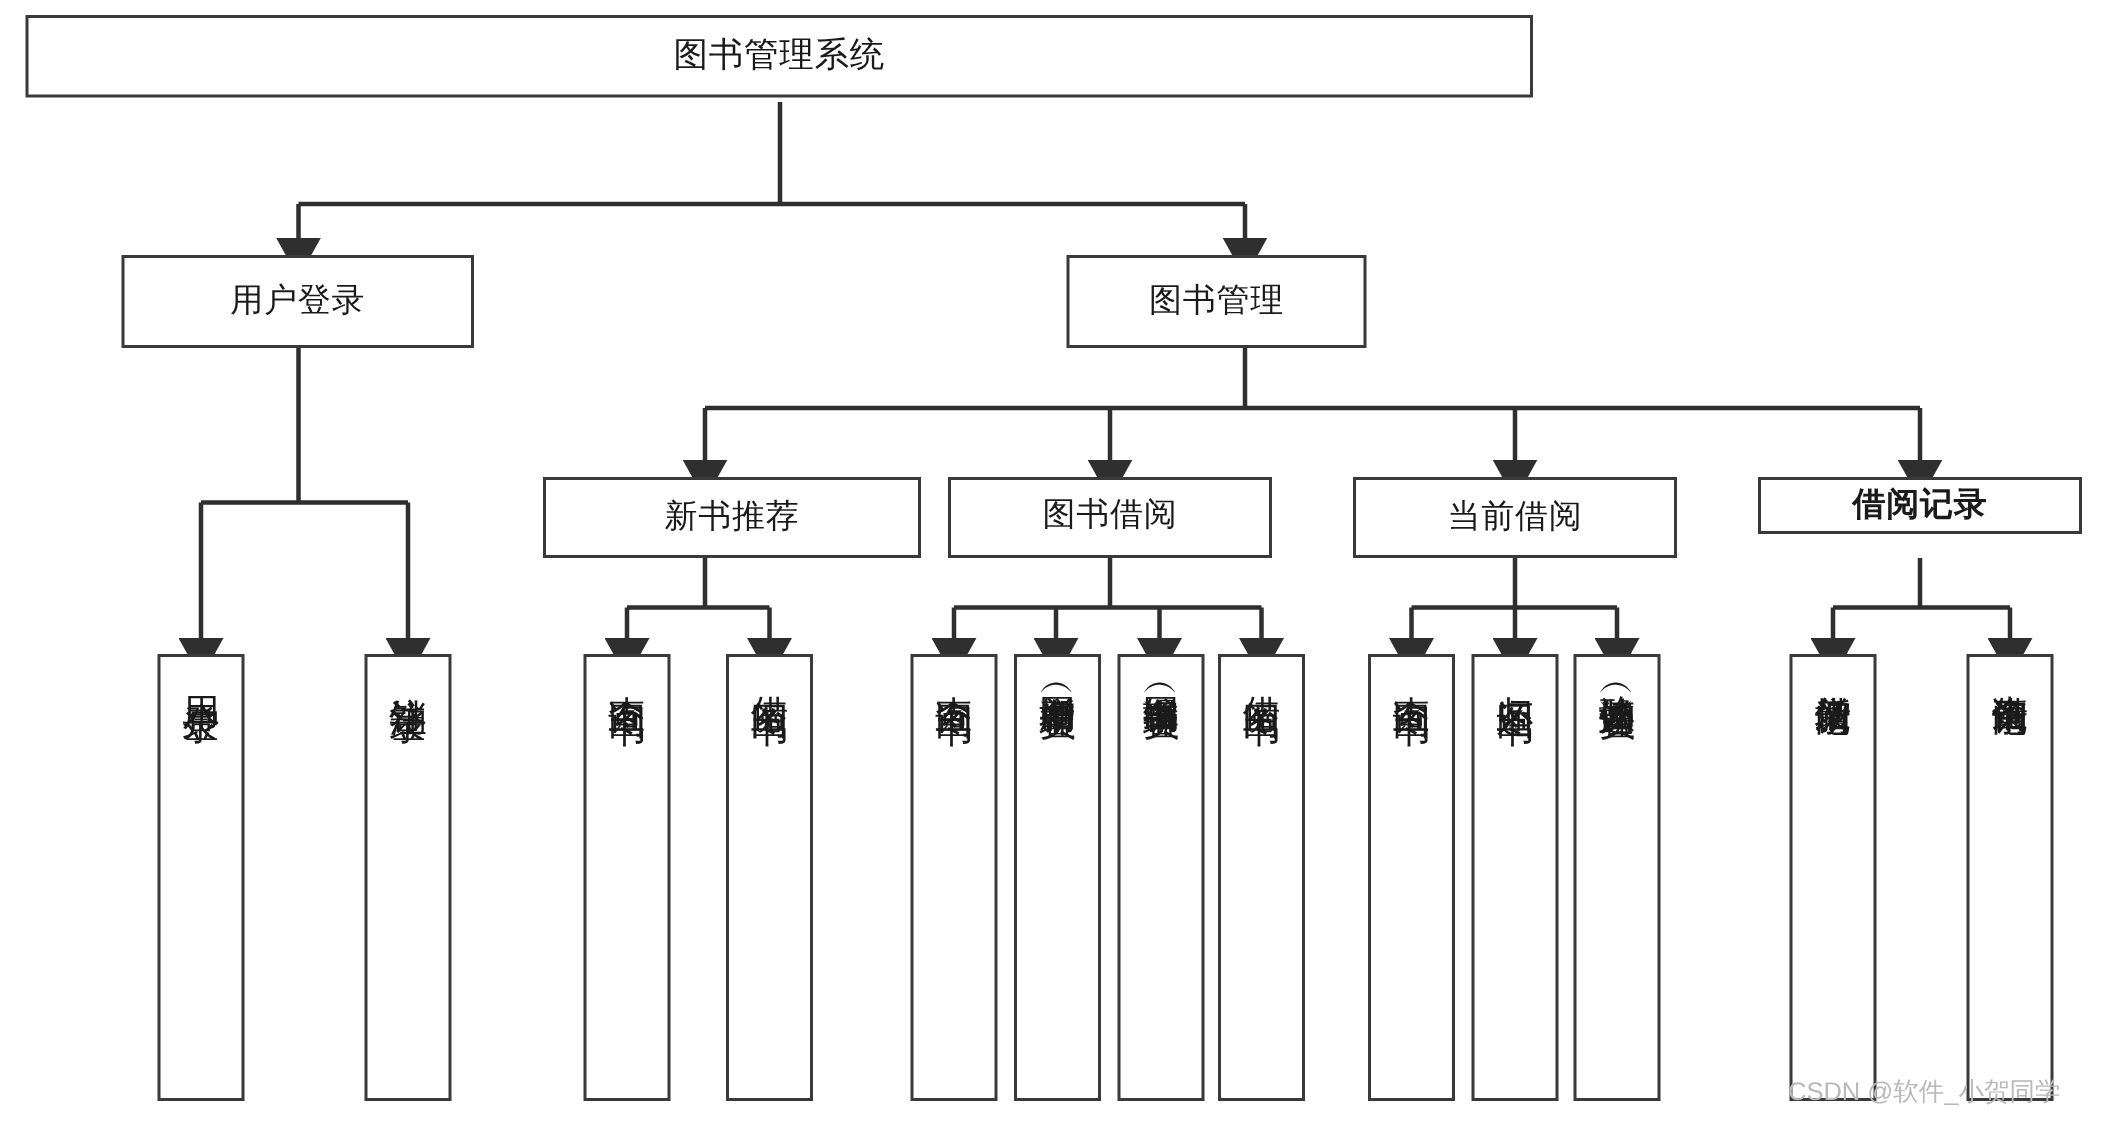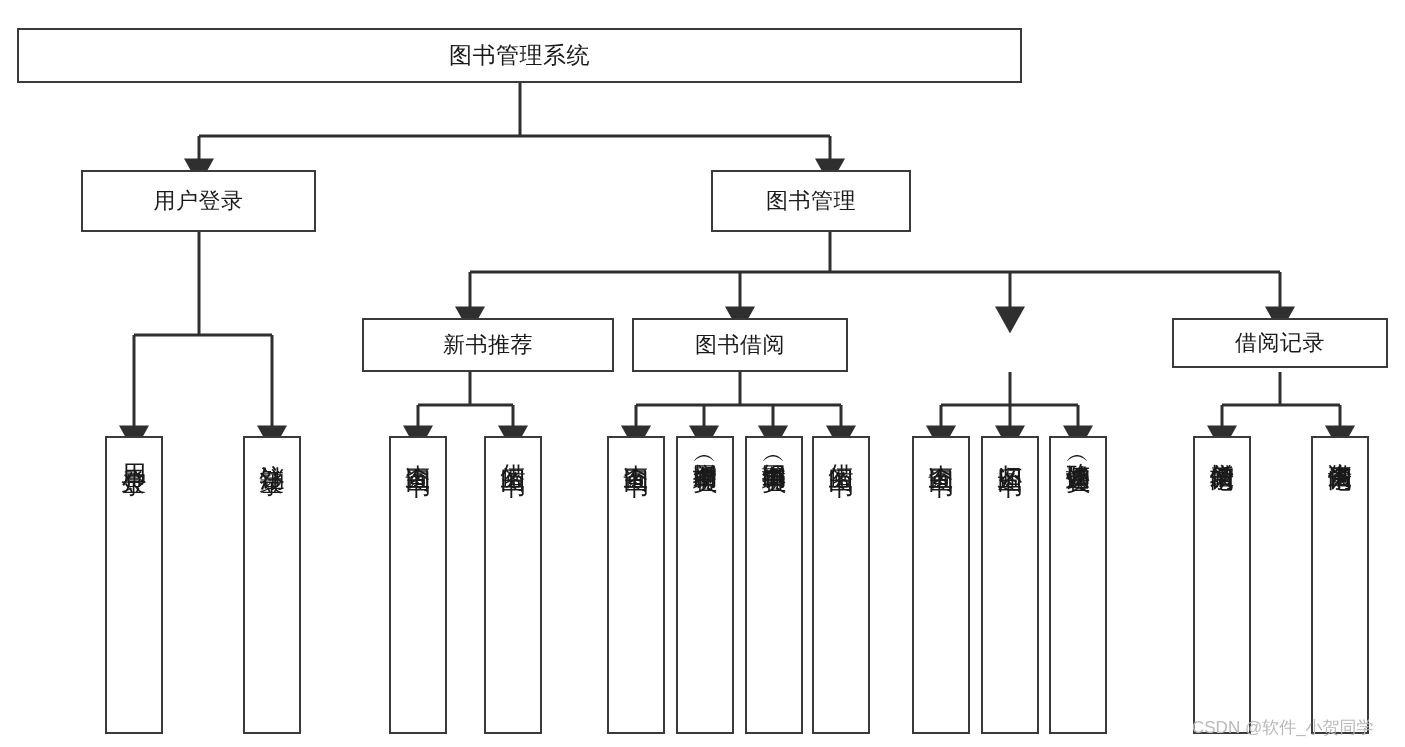--- a/index.html
+++ b/index.html
@@ -126,38 +126,41 @@
       <path d="M 1010 405 L 1010 429" marker-end="url(#arrowhead)"></path>
       <path d="M 1078 405 L 1078 429" marker-end="url(#arrowhead)"></path>
 
       <path d="M 1280 372 L 1280 405"></path>
       <path d="M 1222 405 L 1340 405"></path>
       <path d="M 1222 405 L 1222 429" marker-end="url(#arrowhead)"></path>
       <path d="M 1340 405 L 1340 429" marker-end="url(#arrowhead)"></path>
     </g>
   </svg>
 
-  <div class="node root horizontal" style="left:17px; top:28px; width:1005px; height:55px;">
+  <div class="node root horizontal" style="left:17px; top:10px; width:1005px; height:55px;">
     <span class="node-label">图书管理系统</span>
   </div>
 
   <div class="node horizontal" style="left:81px; top:170px; width:235px; height:62px;">
     <span class="node-label">用户登录</span>
   </div>
   <div class="node horizontal" style="left:711px; top:170px; width:200px; height:62px;">
     <span class="node-label">图书管理</span>
   </div>
 
   <div class="node horizontal" style="left:362px; top:318px; width:252px; height:54px;">
     <span class="node-label">新书推荐</span>
   </div>
-  <div class="node horizontal" style="left:632px; top:318px; width:216px; height:54px;">
+  <div class="node horizontal" style="left:632px; top:318px; width:216px; height:54px;font-family:Liberation Mono, monospace;">
     <span class="node-label">图书借阅</span>
   </div>
-  <div class="node horizontal" style="left:1172px; top:318px; width:216px; height:50px;">
+  <div class="node horizontal" style="left:902px; top:318px; width:216px; height:54px;">
+    <span class="node-label">当前借阅</span>
+  </div>
+  <div class="node horizontal" style="left:1172px; top:318px; width:216px; height:38px;font-weight:bold;">
     <span class="node-label">借阅记录</span>
   </div>
 
   <div class="node vertical" style="left:105px; top:436px; width:58px; height:298px;">
     <span class="node-label">用户登录</span>
   </div>
   <div class="node vertical" style="left:243px; top:436px; width:58px; height:298px;">
     <span class="node-label">注销登录</span>
   </div>
 

